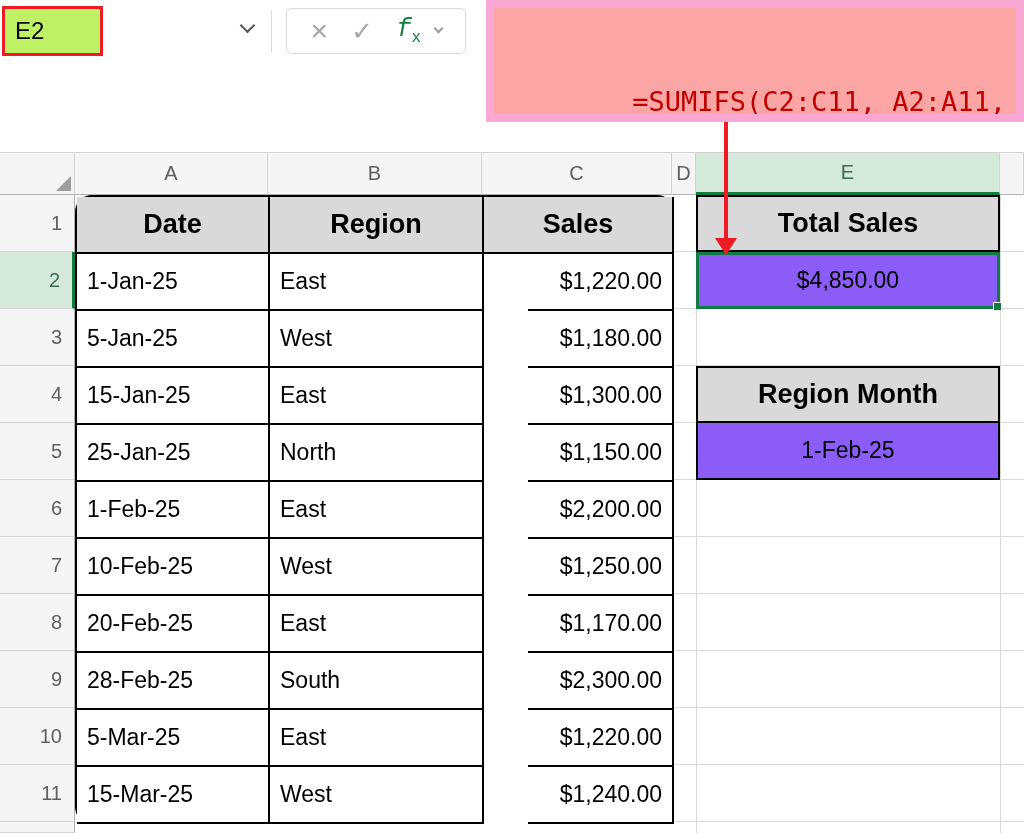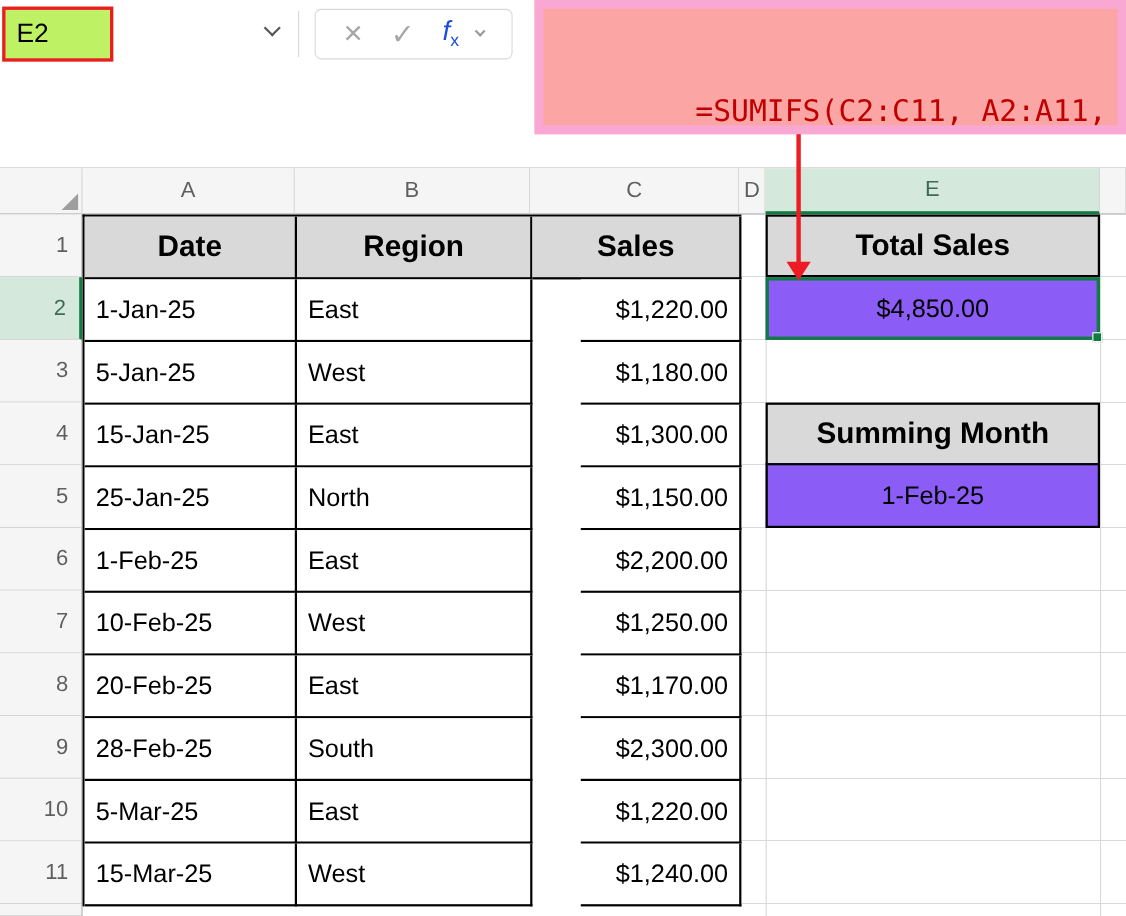--- a/index.html
+++ b/index.html
@@ -15,21 +15,21 @@
           border-right:2px solid #565656; border-bottom:2px solid #565656;
           transform:rotate(45deg); }
   .nb-chev { position:absolute; left:242px; top:20px; }
   .vsep { position:absolute; left:271px; top:10px; width:1px; height:42px; background:#d9d9d9; }
   .fx-group { position:absolute; left:286px; top:8px; width:180px; height:46px;
               border:1px solid #d9d9d9; border-radius:6px; background:#fff;
               display:flex; align-items:center; justify-content:space-evenly; }
   .fxbtn { color:#a6a6a6; line-height:1; }
   .cancel { font-size:30px; font-weight:400; }
   .enter  { font-size:26px; }
-  .fx { color:#1d4ed8; font-size:25px; font-family:Liberation Sans, sans-serif; }
+  .fx { color:#15803d; font-size:25px; font-family:Liberation Mono, monospace; }
   .fx i { font-style:italic; }
   .fx sub { font-size:16px; }
   .fx-chev { width:7px; height:7px; border-color:#9a9a9a; margin-left:-10px; margin-top:-6px; }
 
   
   .callout { position:absolute; left:486px; top:0; width:538px; height:122px;
              border:8px solid #f9a8d4; background:#fca5a5; padding:4px 10px;
              font-family:"DejaVu Sans Mono", monospace; font-size:27px; line-height:36px;
              color:#c00000; white-space:pre; overflow:hidden; z-index:10;text-align:right; }
   .arrow-line { position:absolute; left:724px; top:122px; width:4px; height:118px;
@@ -59,21 +59,21 @@
   .row-h.filler { height:11px; }
 
   .d-grid-h { position:absolute; left:672px; top:195px; width:352px; height:638px;
               background:repeating-linear-gradient(to bottom, transparent 0 56px, #d9d9d9 56px 57px); }
   .gl-v { position:absolute; top:195px; width:1px; height:638px; background:#d9d9d9; }
   .gl-v-de { left:696px; } .gl-v-er { left:1000px; }
 
   
   .table { position:absolute; left:75px; top:195px; display:grid;
            grid-template-columns:193px 214px 190px; grid-auto-rows:57px;
-           border-top:2px solid #000; border-left:2px solid #000; background:#fff; z-index:2; }
+           border-top:2px solid #000; border-left:2px solid #000; background:#fff; z-index:2;border-radius:17px; }
   .cell { border-right:2px solid #000; border-bottom:2px solid #000; background:#fff;
           display:flex; align-items:center; padding:0 10px; font-size:23px; }
   .cell.th { background:#d9d9d9; font-weight:bold; font-size:27px; justify-content:center; }
   .c-sales { justify-content:flex-end;margin-left:44px; }
 
   
   .e-cell { position:absolute; left:696px; width:304px; height:57px; background:#8b5cf6;
             display:flex; align-items:center; justify-content:center; font-size:23px; z-index:2; }
   .e-hdr { background:#d9d9d9; border:2px solid #000; font-weight:bold; font-size:27px; }
   .total-label { top:195px; }
@@ -182,14 +182,14 @@
   <div class="cell c-date">15-Mar-25</div>
   <div class="cell c-region">West</div>
   <div class="cell c-sales">$1,240.00</div>
 </div>
 
 <div class="e-cell e-hdr total-label">Total Sales</div>
 <div class="e-cell total-value">
   <span>$4,850.00</span>
   <span class="fill-handle"></span>
 </div>
-<div class="e-cell e-hdr month-label">Summing Month</div>
+<div class="e-cell e-hdr month-label">Region Month</div>
 <div class="e-cell month-value">1-Feb-25</div>
 
 </body></html>

